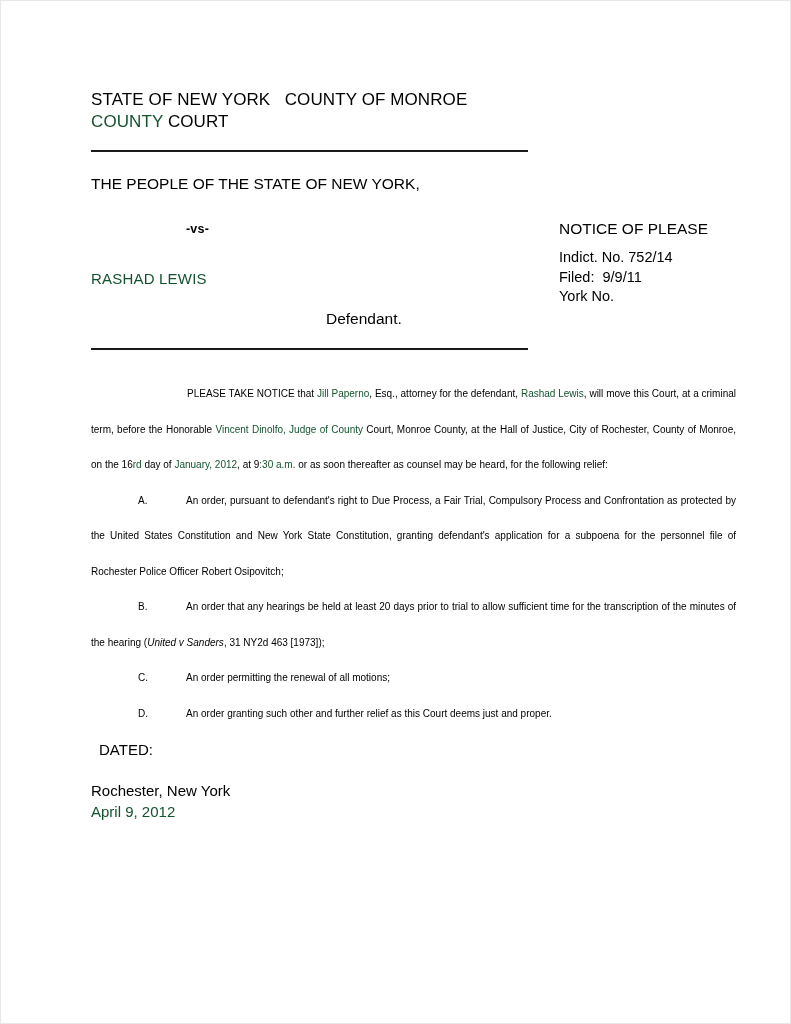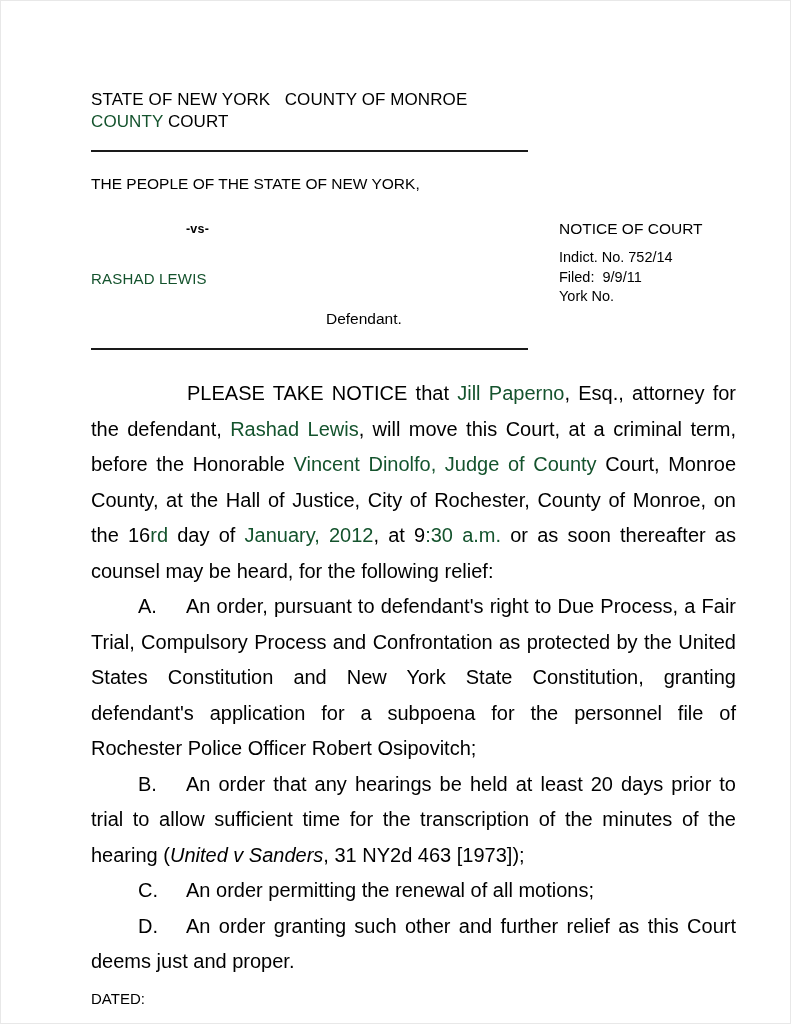--- a/index.html
+++ b/index.html
@@ -105,21 +105,21 @@
     left: 235px;
     top: 0;
     font-size: 15.5px;
   }
 
   .rule-wrap-second { margin-top: 16px; }
 
   
   .body {
     margin-top: 26px;
-    font-size: 20px;
+    font-size: 10px;
     line-height: 35.5px;
     text-align: justify;
     text-justify: inter-word;
   }
   .body p {
     margin: 0;
   }
   .para-indent { text-indent: 96px; }
 
   .item {
@@ -142,21 +142,21 @@
 
   
   .dated {
     position: relative;
     margin-top: 8px;
     font-size: 15px;
     line-height: 21px;
   }
   .dated-label {
     position: absolute;
-    left: 0;
+    left: 8px;
     top: 0;
     text-align: right;
   }
   .dated-values {
     margin-left: 95px;
   }
   .dated-values .city { display: block; margin-top: 20px; }
   .dated-values .date { display: block; }
 </style>
 </head>
@@ -167,21 +167,21 @@
 
     <div class="caption-line">STATE OF NEW YORK   COUNTY OF MONROE</div>
     <div class="caption-line second"><span class="red">COUNTY</span><span> COURT</span></div>
 
     <div class="rule first"></div>
 
     <div class="people-line">THE PEOPLE OF THE STATE OF NEW YORK,</div>
 
     <div class="vs-row">
       <span class="vs-label">-vs-</span>
-      <span class="notice-title">NOTICE OF COURT</span>
+      <span class="notice-title">NOTICE OF PLEASE</span>
     </div>
 
     <div class="defname-row">
       <span class="def-name red">RASHAD LEWIS</span>
       <span class="index-block"><span>Indict. No. 752/14</span><br><span>Filed:  9/9/11</span><br><span>York No.</span></span>
     </div>
 
     <div class="defendant-row">
       <span class="defendant-label">Defendant.</span>
     </div>

